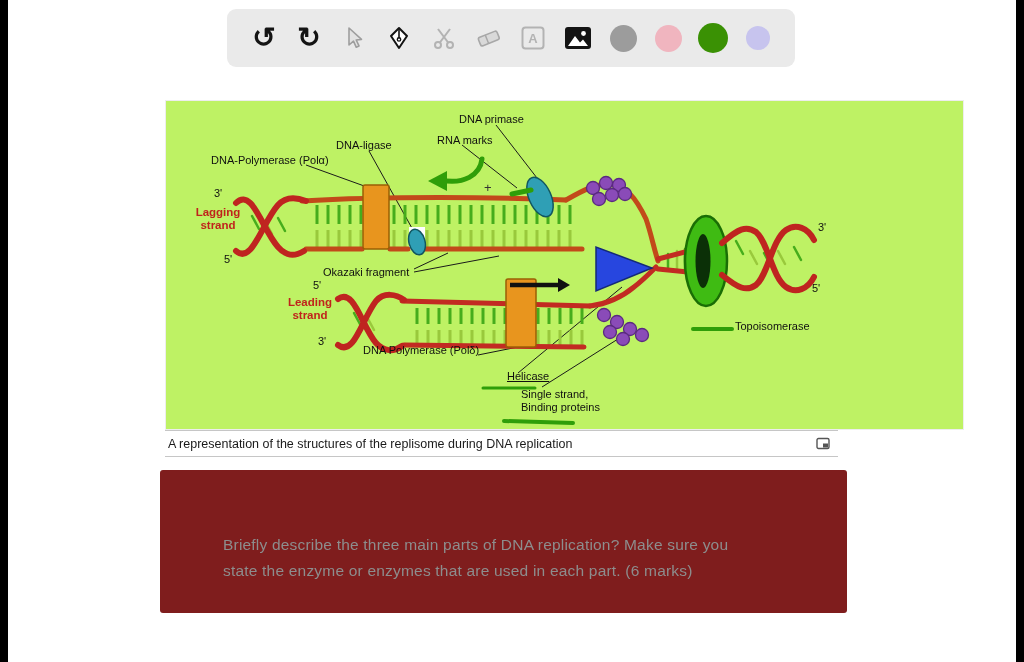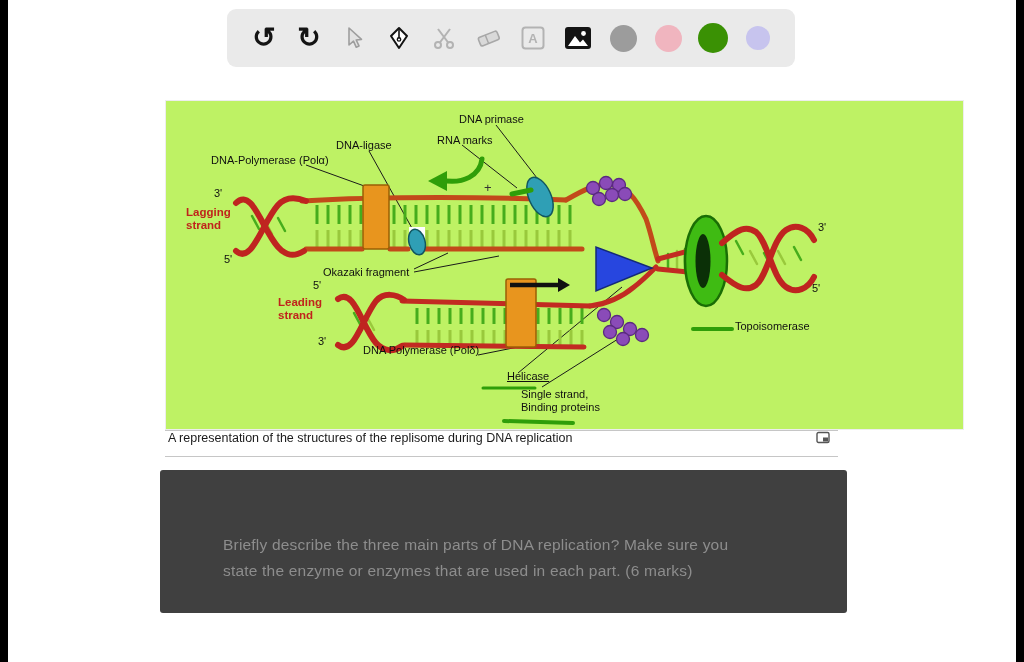--- a/index.html
+++ b/index.html
@@ -18,31 +18,31 @@
   .dot.gray{width:27px;height:27px;background:#9c9c9c;}
   .dot.pink{width:27px;height:27px;background:#f0b5bf;}
   .dot.green{width:30px;height:30px;background:#3a9104;}
   .dot.lav{width:24px;height:24px;background:#c7c4ee;}
 
   
   .figure{position:absolute;left:165px;top:100px;width:673px;}
   .diagram{position:relative;width:799px;height:330px;background:#bef264;border:1px solid #ededed;box-sizing:border-box;}
   .diagram svg{position:absolute;left:0;top:0;}
   .dlabel{position:absolute;font-size:11px;color:#101010;white-space:pre-line;line-height:1.18;z-index:2;}
-  .dlabel.red{color:#c0231c;font-weight:700;text-align:left;font-size:11.5px;line-height:1.15;}
+  .dlabel.red{color:#c0231c;font-weight:700;text-align:center;font-size:11.5px;line-height:1.15;}
   .dlabel.ul{text-decoration:underline;padding-left:23px;}
   .prime{position:absolute;font-size:11px;color:#101010;z-index:2;}
   .plus{position:absolute;font-size:13px;color:#333;z-index:2;}
-  .caption-row{display:flex;align-items:flex-start;justify-content:space-between;height:25px;
+  .caption-row{display:flex;align-items:center;justify-content:space-between;height:25px;
                border-top:1px solid #c6c6c6;border-bottom:1px solid #c6c6c6;
                font-size:12.5px;color:#1a1a1a;padding:0 8px 0 3px;}
   .caption-text{white-space:nowrap;overflow:hidden;}
 
   
-  .qcard{position:absolute;left:160px;top:470px;width:687px;height:143px;background:#404040;
+  .qcard{position:absolute;left:160px;top:470px;width:687px;height:143px;background:#7f1d1d;
          border-radius:3px;box-sizing:border-box;padding:62px 40px 0 63px;color:#8d8d8d;
          font-size:15.5px;line-height:26px;letter-spacing:.2px;}
 </style>
 </head>
 <body>
 
 <div class="page">
   <div class="letterbox left"></div>
   <div class="letterbox right"></div>
 

